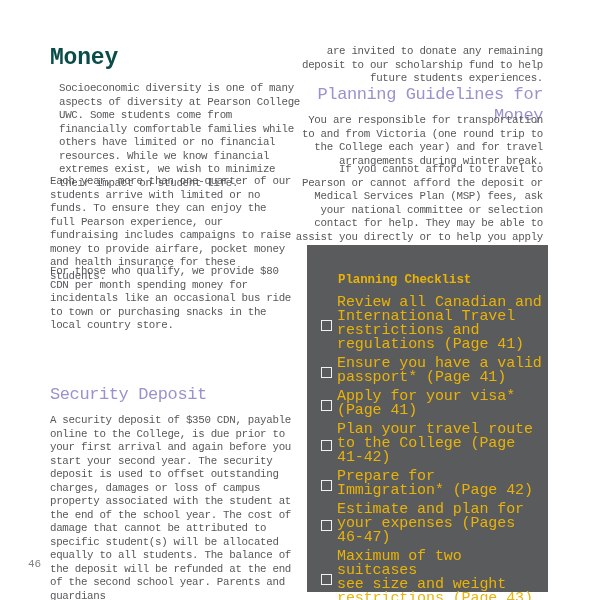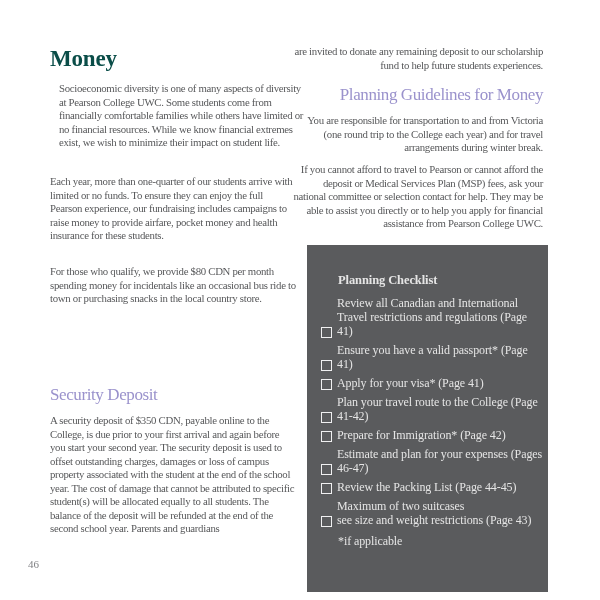--- a/index.html
+++ b/index.html
@@ -5,21 +5,21 @@
   html, body {
     margin: 0;
     padding: 0;
     background: #ffffff;
   }
   .page {
     position: relative;
     width: 548px;
     height: 600px;
     background: #ffffff;
-    font-family: Liberation Serif, serif;
+    font-family: Liberation Mono, monospace;
     color: #57585a;
     overflow: hidden;
   }
   .abs { position: absolute; }
 
   
   .body-text {
     font-size: 10.8px;
     line-height: 13.5px;
     letter-spacing: -0.3px;
@@ -49,36 +49,36 @@
   .col-left  { left: 50px;  width: 246px; }
   .col-right { left: 293px; width: 250px; text-align: right; }
 
   
   .checklist-box {
     left: 307px;
     top: 245px;
     width: 242px;
     height: 347px;
     background: #5a5b5d;
-    color: #e5e5e5;
+    color: #eab308;
     box-sizing: border-box;
     padding: 29px 4px 18px 14px;
   }
   .checklist-title {
     font-size: 12.5px;
     line-height: 13px;
     font-weight: bold;
     margin: 0 0 9px 17px;
     letter-spacing: -0.1px;
   }
   .check-item {
     display: flex;
-    align-items: flex-end;
+    align-items: center;
     margin: 0 0 5px 0;
-    font-size: 12px;
+    font-size: 15px;
     line-height: 14px;
     letter-spacing: -0.1px;
   }
   .checkbox {
     flex: 0 0 auto;
     width: 9px;
     height: 9px;
     border: 1.5px solid #f0f0f1;
     margin: 2px 5px 0 0;
     background: transparent;
@@ -150,24 +150,20 @@
     <div class="check-item">
       <span class="checkbox"></span>
       <span class="item-text">Prepare for Immigration* (Page 42)</span>
     </div>
 
     <div class="check-item">
       <span class="checkbox"></span>
       <span class="item-text">Estimate and plan for your expenses (Pages 46-47)</span>
     </div>
 
-    <div class="check-item">
-      <span class="checkbox"></span>
-      <span class="item-text">Review the Packing List (Page 44-45)</span>
-    </div>
 
     <div class="check-item">
       <span class="checkbox"></span>
       <span class="item-text">Maximum of two suitcases
 see size and weight restrictions (Page 43)</span>
     </div>
 
     <div class="checklist-footnote">*if applicable</div>
   </div>
 

